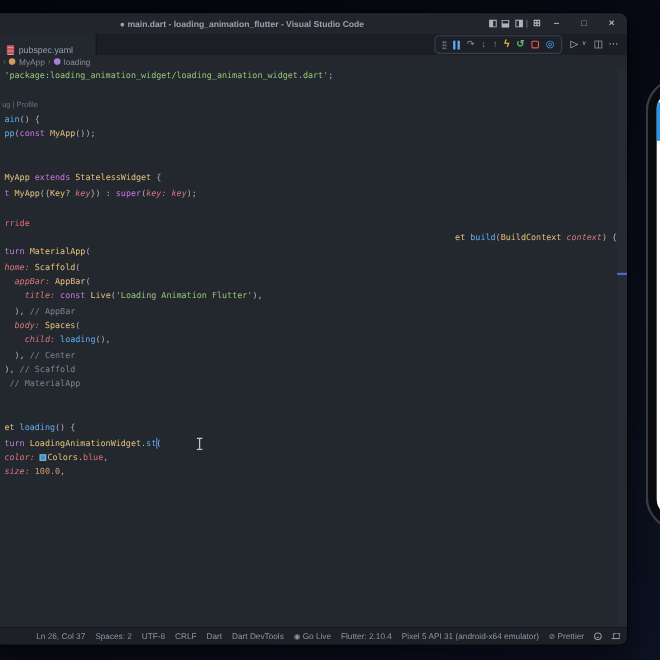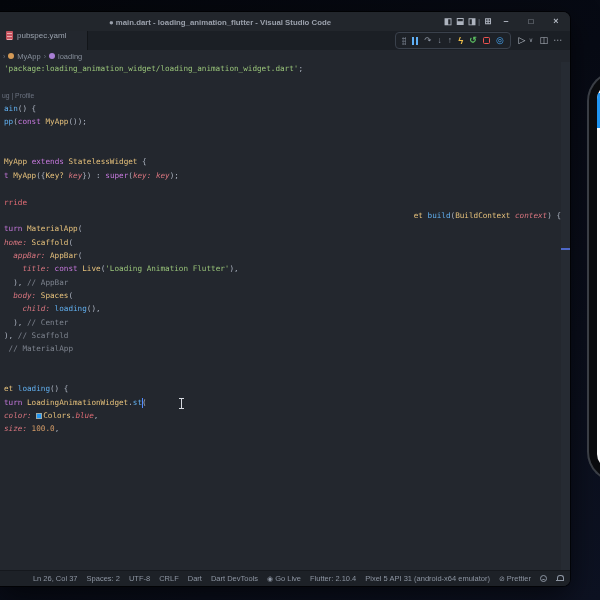--- a/index.html
+++ b/index.html
@@ -31,21 +31,21 @@
   .layout-ic { font-size:8.5px; color:#aeb4bf; width:12px; }
   #lay-left { left:442px; } #lay-bottom { left:454px; } #lay-right { left:466px; }
   #lay-sep { left:476px; width:6px; color:#555c66; font-size:8px; }
   #lay-custom { left:482px; }
   #btn-min { left:496px; } #btn-max { left:521px; font-size:8px; } #btn-close { left:546px; }
   .rot90 { display:inline-block; transform:rotate(90deg); }
 
   
   #tabbar { position:absolute; top:19px; left:0; right:0; height:19px; background:#1b1f25; }
   #tab-pubspec { position:absolute; left:0; top:0; height:19px; width:88px; background:#23272e;
-    border-right:1px solid #121519; display:flex; align-items:flex-start; gap:4px; padding-left:6px; }
+    border-right:1px solid #121519; display:flex; align-items:flex-end; gap:4px; padding-left:6px; }
   #tab-pubspec .tab-label { font-size:8px; color:#99a1ad; white-space:nowrap; }
   .file-ic { width:7px; height:9px; border-radius:1px; background:#c5535e;
     background-image:linear-gradient(#e8aab0 1px, transparent 1px);
     background-size:5px 3px; background-position:1px 2px; background-repeat:repeat-y; }
 
   .ed-act { position:absolute; top:0; height:19px; line-height:19px; color:#b6bcc6;
     text-align:center; font-size:9px; }
   #act-run { left:516px; width:12px; color:#c3cad4; }
   #act-run-dd { left:527px; width:8px; font-size:6px; color:#9aa1ac; }
   #act-split { left:538px; width:12px; font-size:9px; }
@@ -77,21 +77,21 @@
 
   
   #code { position:absolute; top:50px; left:0; right:9px; bottom:16px; overflow:hidden; }
   .code-line { position:absolute; left:4px; right:0; height:13.35px; line-height:13.35px;
     font-family:"DejaVu Sans Mono", monospace; font-size:7.65px; white-space:pre;
     color:#abb2bf; }
   .lens-line { font-family:"Liberation Sans", sans-serif; font-size:6.8px; color:#6b7280;
     left:2px; }
   .tk-str { color:#98c379;text-align:center; } .tk-kw { color:#c678dd; } .tk-type { color:#e5c07b; }
   .tk-fn { color:#61afef; } .tk-cm { color:#7d838e; } .tk-num { color:#d19a66; }
-  .tk-pn { color:#abb2bf; } .tk-prop { color:#e06c75;font-style:italic; } .tk-annot { color:#e06c75; }
+  .tk-pn { color:#abb2bf; } .tk-prop { color:#e06c75; } .tk-annot { color:#e06c75; }
   .tk-named, .tk-param { color:#d8757f; font-style:italic; }
   .tk-lens { color:#6b7280; }
   .caret { display:inline-block; width:1px; height:10px; background:#528bff;
     vertical-align:middle; margin:0 -.5px; }
   .color-swatch { display:inline-block; width:6px; height:6px; background:#2196f3;
     border:.5px solid #9aa; vertical-align:middle; margin-right:1px; }
 
   
   #scrollbar { position:absolute; top:50px; right:0; bottom:16px; width:9px;
     background:#2a2f38; opacity:.55; }

